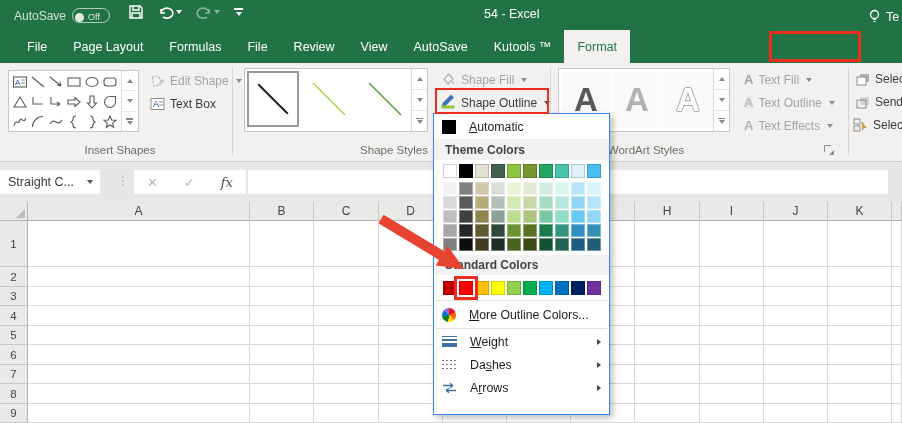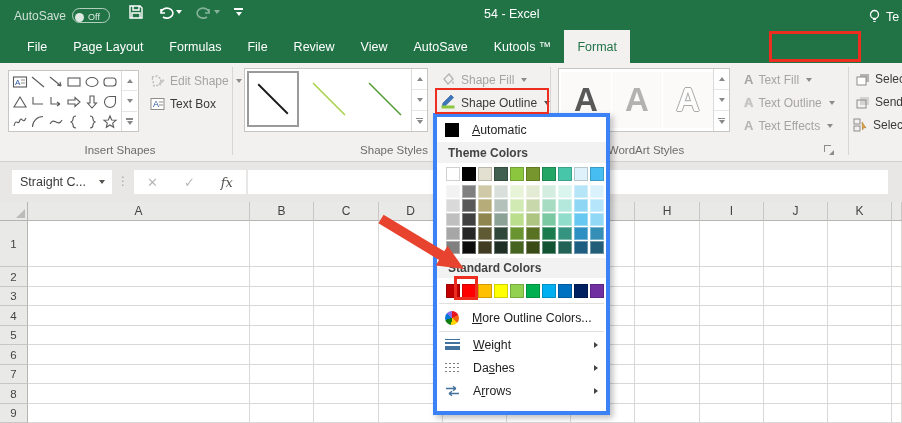--- a/index.html
+++ b/index.html
@@ -54,38 +54,38 @@
   .style-tile.selected { border:2px solid #9A9A9A; }
   .wa-tile { position:absolute; width:50px; height:56px; background:#FBFAF9; display:flex; align-items:center; justify-content:center;
              font-size:33px; font-weight:bold; }
   .wa-outline { color:#FDFDFD; text-shadow:-1px 0 #ABA9A7, 1px 0 #ABA9A7, 0 -1px #ABA9A7, 0 1px #ABA9A7; }
   .launcher { position:absolute; width:10px; height:10px; }
   .launcher .c { position:absolute; left:0; top:0; width:7px; height:7px; border-left:1.5px solid #8E8C8A; border-top:1.5px solid #8E8C8A; }
   .launcher .a { position:absolute; right:0; bottom:0; width:0; height:0; border-top:5px solid transparent; border-right:5px solid #8E8C8A; }
 
   
   .formula-row { position:absolute; left:0; top:162px; width:902px; height:40px; background:#E8E7E5; }
-  .namebox { position:absolute; left:12px; top:8px; width:100px; height:24px; background:#fff; display:flex; align-items:center; font-size:12.5px; color:#3B3A39; padding-left:8px; }
+  .namebox { position:absolute; left:0; top:8px; width:100px; height:24px; background:#fff; display:flex; align-items:center; font-size:12.5px; color:#3B3A39; padding-left:8px; }
   .namebox .caret-d { margin-left:auto; margin-right:7px; }
   .fr-dots { position:absolute; left:117px; top:12px; color:#A8A6A4; font-size:12px; letter-spacing:1px; }
   .fxbox { position:absolute; left:134px; top:8px; width:112px; height:24px; background:#fff; display:flex; align-items:center; justify-content:space-around; }
   .fxbox .x, .fxbox .ck { color:#B9B7B5; font-size:13px; }
   .fxbox .fx { font-family:"DejaVu Serif","Liberation Serif",serif; font-style:italic; font-size:13px; color:#55534F; }
   .formula-input { position:absolute; left:248px; top:8px; width:640px; height:24px; background:#fff; }
 
   
   .sheet { position:absolute; left:0; top:202px; width:902px; height:221px; background:#fff; }
   .corner { position:absolute; left:0; top:0; width:28px; height:19px; background:#E9E9E8; border-right:1px solid #B7B5B3; border-bottom:1px solid #B7B5B3; }
   .corner .t { position:absolute; right:2px; bottom:2px; width:0; height:0; border-bottom:9px solid #BDBBB9; border-left:9px solid transparent; }
   .colhead { position:absolute; top:0; height:19px; background:#E9E9E8; border-right:1px solid #C9C7C5; border-bottom:1px solid #B7B5B3; color:#444; font-size:12px; display:flex; align-items:center; justify-content:center; }
   .rowhead { position:absolute; left:0; width:28px; background:#E9E9E8; border-right:1px solid #B7B5B3; border-bottom:1px solid #C9C7C5; color:#444; font-size:11.5px; display:flex; align-items:center; justify-content:center; }
   .gl { position:absolute; background:#D9D8D6; }
 
   
-  .menu { position:absolute; left:433px; top:113px; width:177px; height:302px; background:#fff; border:4px solid #3b82f6;
+  .menu { position:absolute; left:433px; top:113px; width:177px; height:302px; background:#fff; border:1px solid #3b82f6;
           box-shadow:3px 3px 6px rgba(0,0,0,.25); font-size:12.3px; color:#1E1E1E; overflow:hidden; }
   .mi { display:flex; align-items:center; height:25px; padding:0 8px; position:relative; }
   .mi .lbl { margin-left:13px; }
   .mi u { text-decoration:underline; }
   .mi .sub { position:absolute; right:8px; width:0; height:0; border-top:3.5px solid transparent; border-bottom:3.5px solid transparent; border-left:4.5px solid #444; }
   .mhead { height:20px; background:#F2F2F2; display:flex; align-items:center; padding-left:11px; font-weight:bold; color:#444; font-size:12px; }
   .sw { width:14px; height:14px; box-shadow:inset 0 0 0 1px rgba(0,0,0,.18); }
   .swrow { display:flex; gap:2px; padding:4px 0 4px 9px; }
   .vargrid .swrow { padding-top:0; padding-bottom:1px; }
   .sw13 { width:14px; height:13px; box-shadow:inset 0 0 0 1px rgba(255,255,255,.35); }

